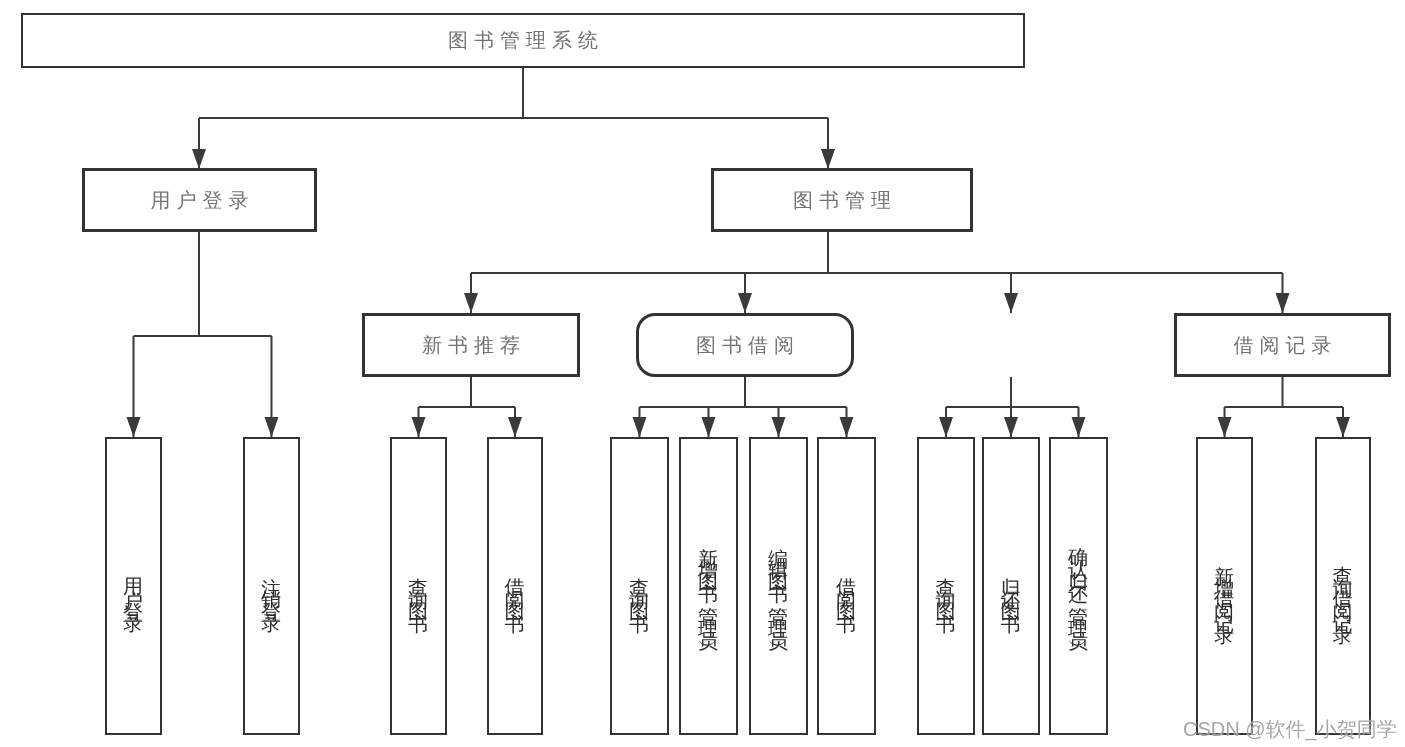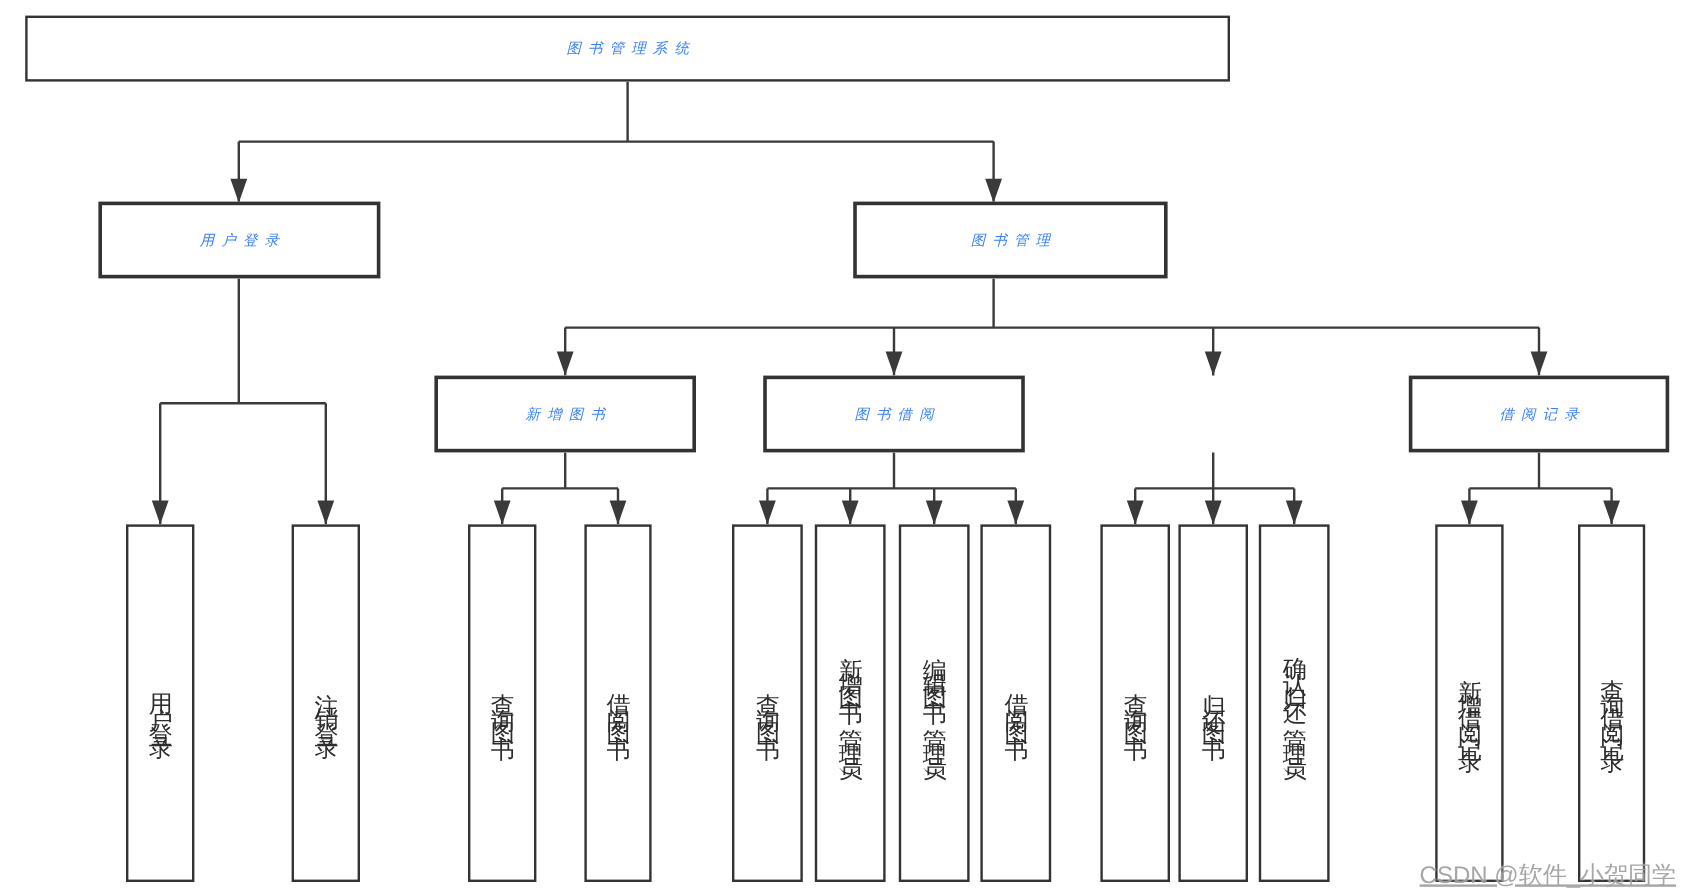--- a/index.html
+++ b/index.html
@@ -26,26 +26,25 @@
     box-sizing: border-box;
     background: #ffffff;
     border: 2px solid #333333;
     display: flex;
     align-items: center;
     justify-content: center;
     color: #2d2d2d;
   }
   .lvl2, .lvl3 { border-width: 3px; }
   .h-label {
-    font-size: 12px;
+    font-size: 20px;
     letter-spacing: 6px;
     text-indent: 6px;
     white-space: nowrap;
-    color: #3b82f6;
-    font-style: italic;
+    color: #737373;
   }
   .leaf { border-width: 2px; }
   .v-label {
     writing-mode: vertical-rl;
     text-orientation: mixed;
     font-size: 20px;
     letter-spacing: 12px;
     line-height: 1;
     white-space: nowrap;
     color: #2d2d2d;
@@ -53,21 +52,20 @@
   #watermark {
     position: absolute;
     left: 1183px;
     top: 716px;
     font-size: 20px;
     color: #9f9f9f;
     opacity: 0.92;
     white-space: nowrap;
     z-index: 10;
     text-shadow: 0 0 2px #ffffff;
-    text-decoration: underline;
   }
 </style>
 </head>
 <body>
 
 <div id="stage">
 
   <svg id="connectors" viewBox="0 0 1405 747" aria-hidden="true">
     <path d="M523,68 V118 M199,118 H828 M199,118 V169 M828,118 V169
          M199,232 V336 M133.5,336 H271.5 M133.5,336 V437 M271.5,336 V437
@@ -90,23 +88,23 @@
   </div>
 
   <div class="box lvl2" style="left:82px; top:168px; width:235px; height:64px;">
     <span class="h-label">用户登录</span>
   </div>
   <div class="box lvl2" style="left:711px; top:168px; width:262px; height:64px;">
     <span class="h-label">图书管理</span>
   </div>
 
   <div class="box lvl3" style="left:362px; top:313px; width:218px; height:64px;">
-    <span class="h-label">新增图书</span>
+    <span class="h-label">新书推荐</span>
   </div>
-  <div class="box lvl3" style="left:636px; top:313px; width:218px; height:64px;">
+  <div class="box lvl3" style="left:636px; top:313px; width:218px; height:64px;border-radius:19px;">
     <span class="h-label">图书借阅</span>
   </div>
   <div class="box lvl3" style="left:1174px; top:313px; width:217px; height:64px;text-align:right;">
     <span class="h-label">借阅记录</span>
   </div>
 
   <div class="box leaf" style="left:105px; top:437px; width:57px; height:298px;">
     <span class="v-label">用户登录</span>
   </div>
   <div class="box leaf" style="left:243px; top:437px; width:57px; height:298px;">

